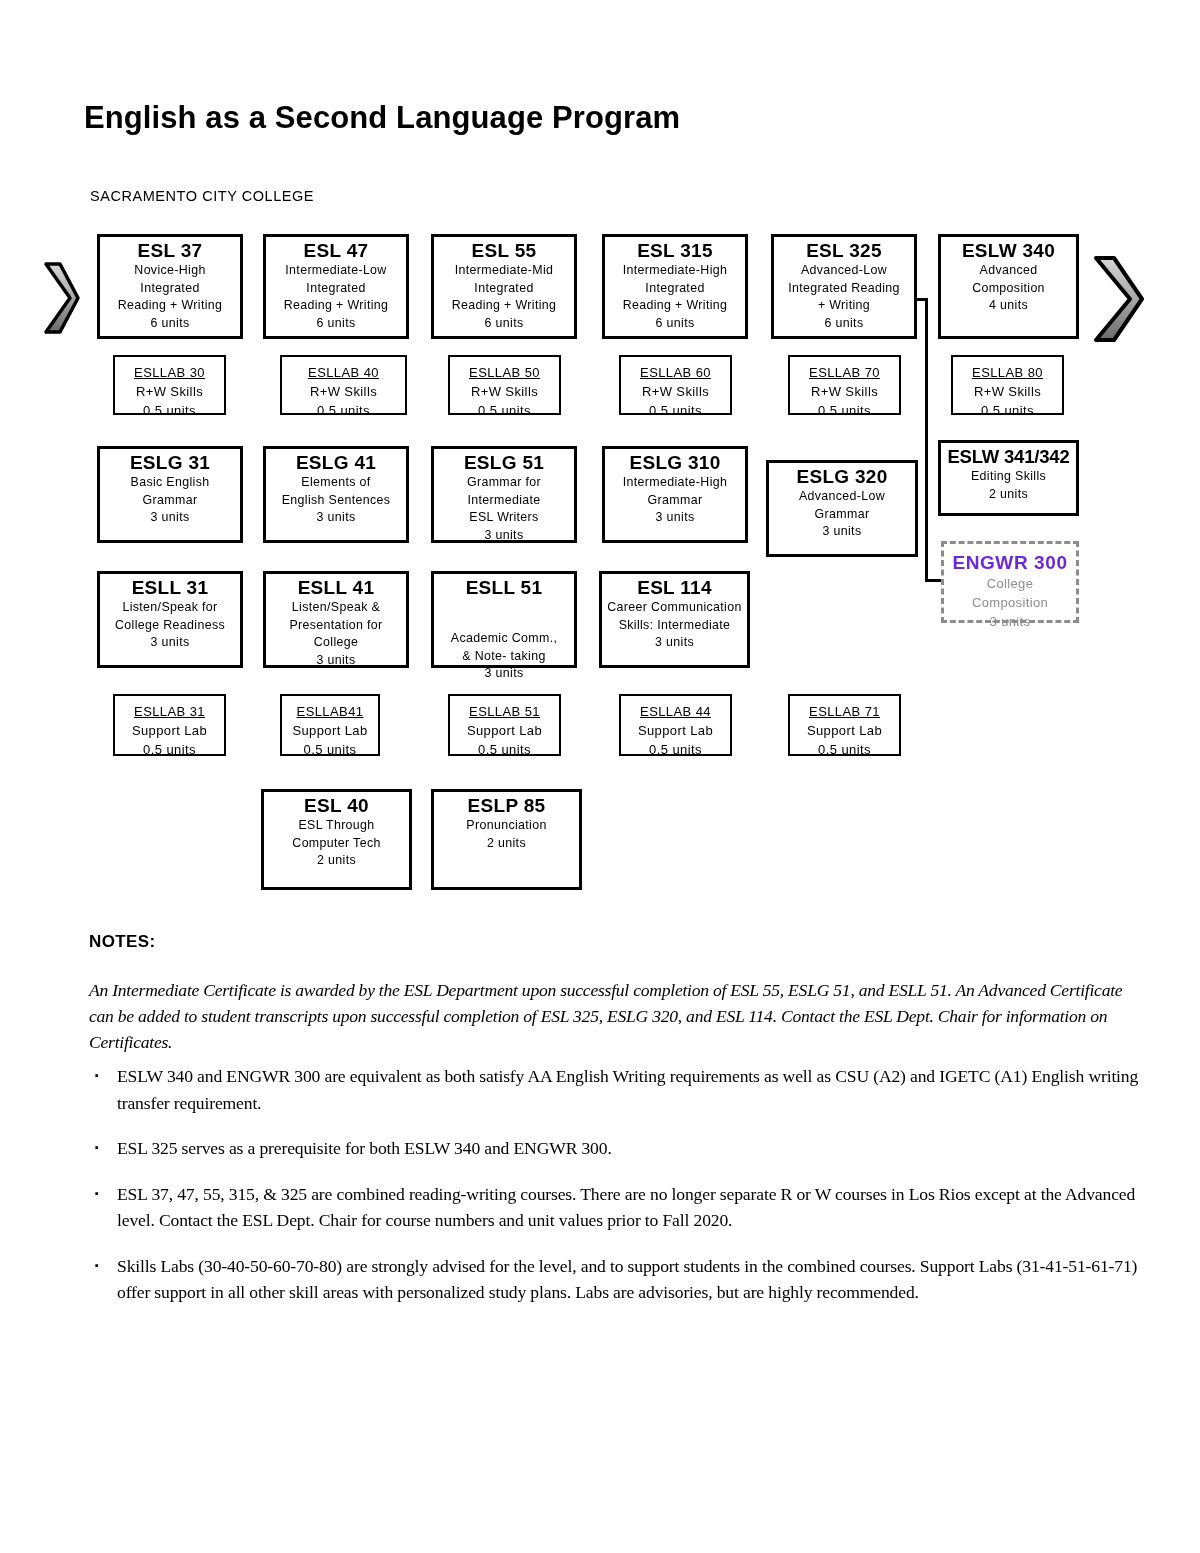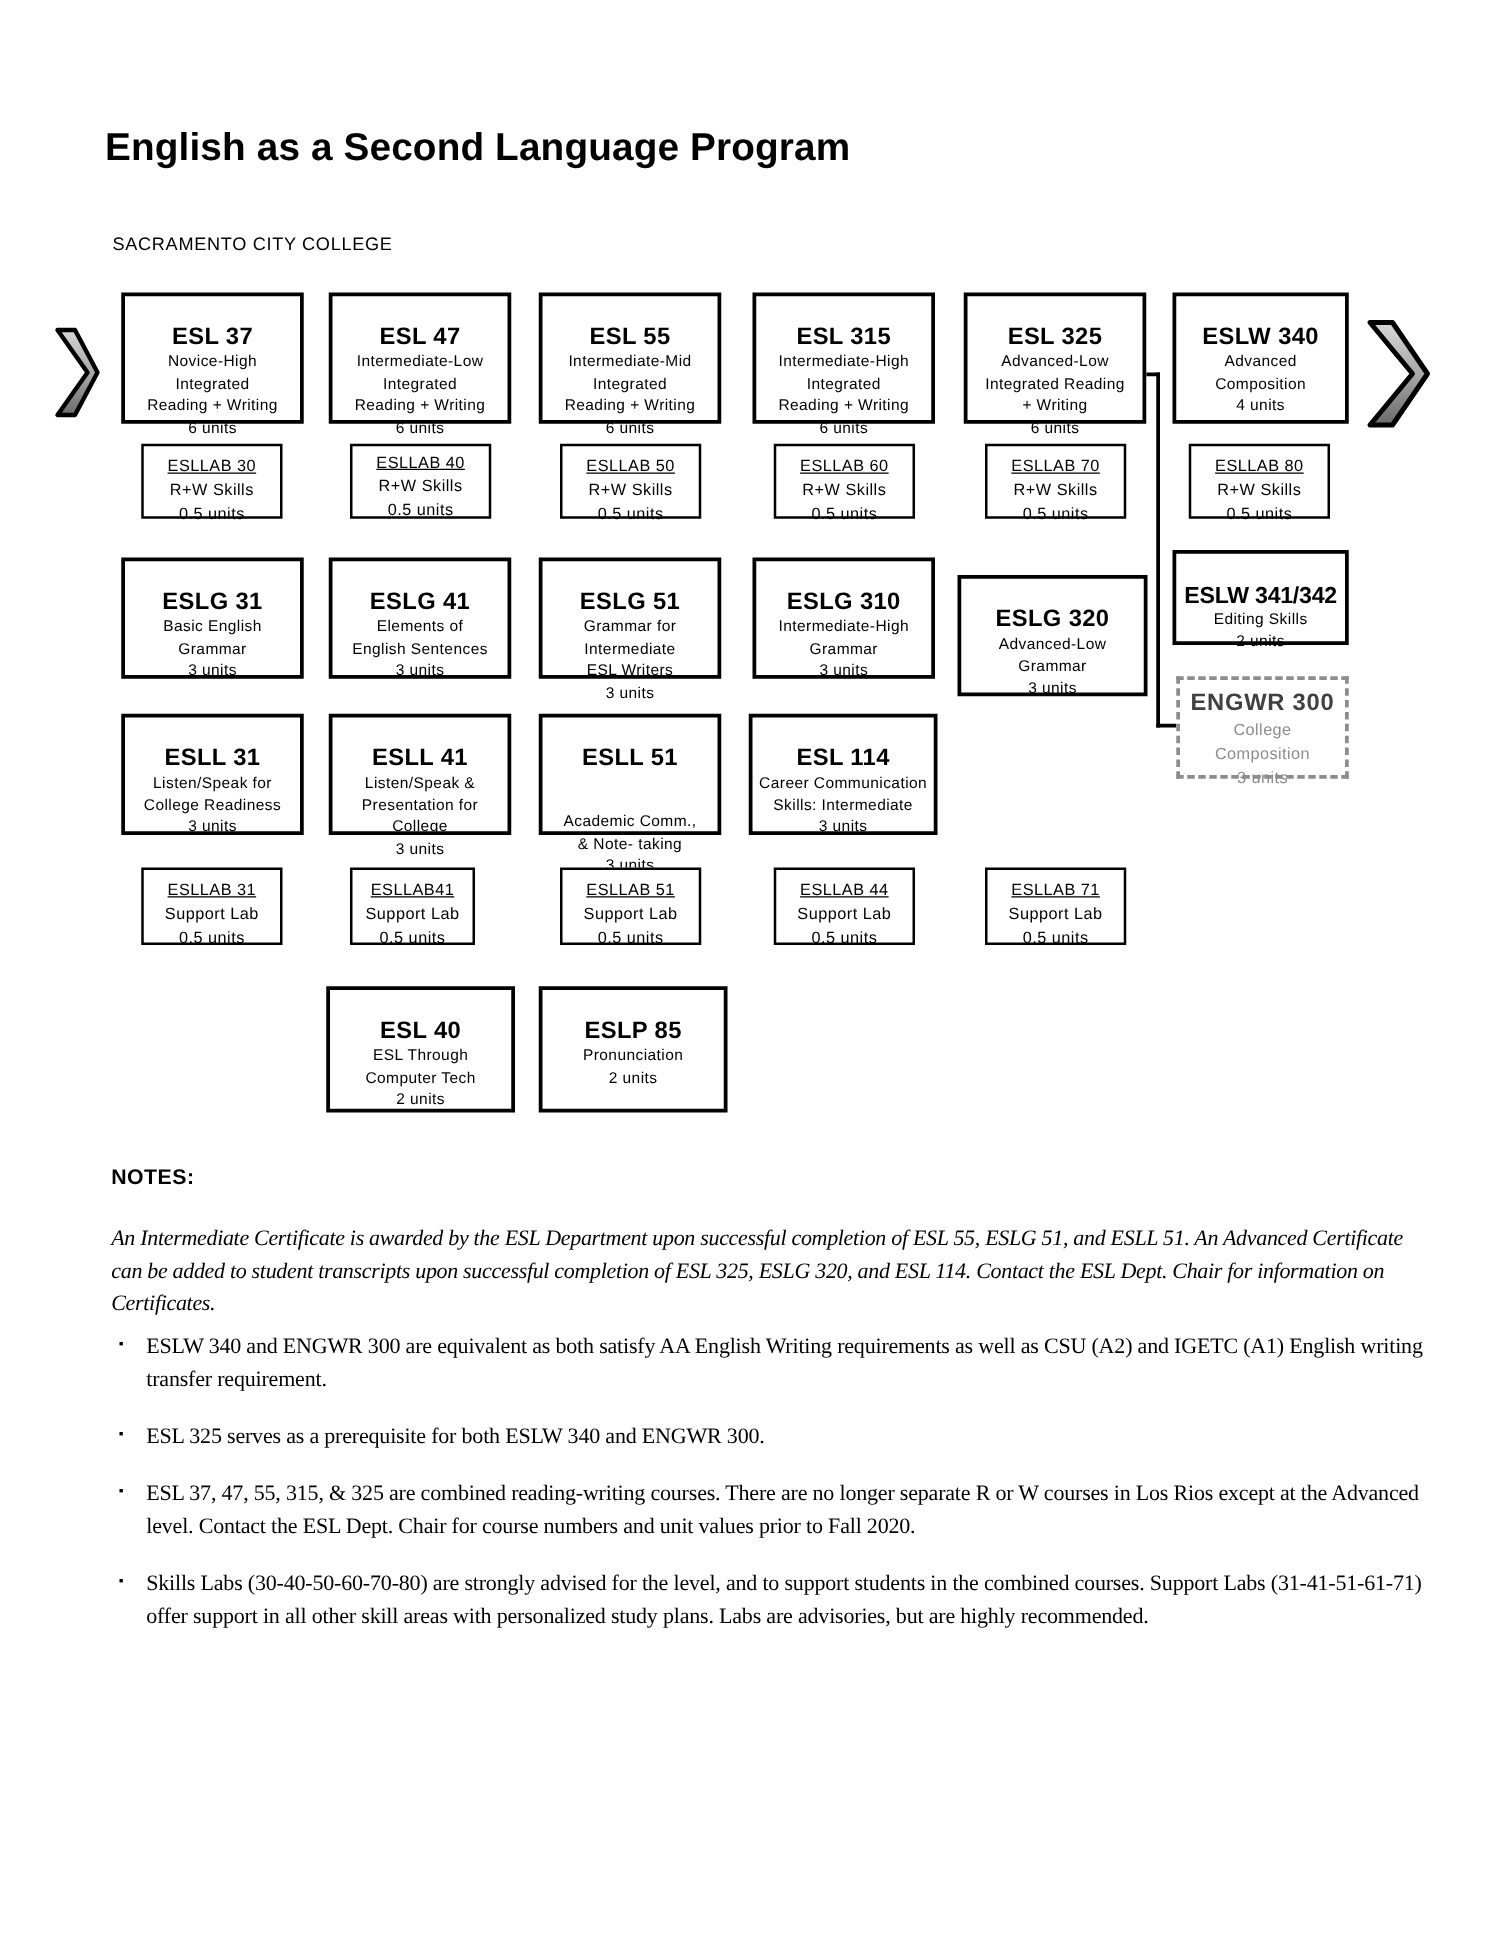--- a/index.html
+++ b/index.html
@@ -48,21 +48,21 @@
 
   .box {
     position: absolute;
     box-sizing: border-box;
     background: #ffffff;
     text-align: center;
     display: flex;
     flex-direction: column;
     align-items: center;
     justify-content: flex-start;
-    padding-top: 21px;
+    padding-top: 2px;
     z-index: 5;
   }
   .box.course {
     border: 3px solid #000;
   }
   .box.lab {
     border: 2px solid #000;
   }
   .box.ghost {
     border: 3px dashed #8d8d8d;
@@ -93,21 +93,21 @@
     letter-spacing: 0.4px;
     text-decoration: underline;
   }
   .lab .desc {
     font-size: 13px;
     line-height: 19px;
     letter-spacing: 0.4px;
   }
   .lab { padding-top: 6px; }
 
-  .ghost .code { color: #404040; font-size: 19px; letter-spacing: 0.6px; }
+  .ghost .code { color: #6d28d9; font-size: 19px; letter-spacing: 0.6px; }
   .ghost .desc { color: #8d8d8d; font-size: 13px; line-height: 19px; }
 
   
   .conn {
     position: absolute;
     background: #000;
     z-index: 1;
   }
 
   
@@ -223,21 +223,21 @@
   </div>
   <div class="box course" style="left:938px; top:234px; width:141px; height:105px;">
     <div class="code">ESLW 340</div>
     <div class="desc">Advanced<br>Composition<br>4 units</div>
   </div>
 
   <div class="box lab" style="left:113px; top:355px; width:113px; height:60px;">
     <div class="code">ESLLAB 30</div>
     <div class="desc">R+W Skills<br>0.5 units</div>
   </div>
-  <div class="box lab" style="left:280px; top:355px; width:113px; height:60px;justify-content:center;">
+  <div class="box lab" style="left:280px; top:355px; width:127px; height:60px;">
     <div class="code">ESLLAB 40</div>
     <div class="desc">R+W Skills<br>0.5 units</div>
   </div>
   <div class="box lab" style="left:448px; top:355px; width:113px; height:60px;">
     <div class="code">ESLLAB 50</div>
     <div class="desc">R+W Skills<br>0.5 units</div>
   </div>
   <div class="box lab" style="left:619px; top:355px; width:113px; height:60px;">
     <div class="code">ESLLAB 60</div>
     <div class="desc">R+W Skills<br>0.5 units</div>

